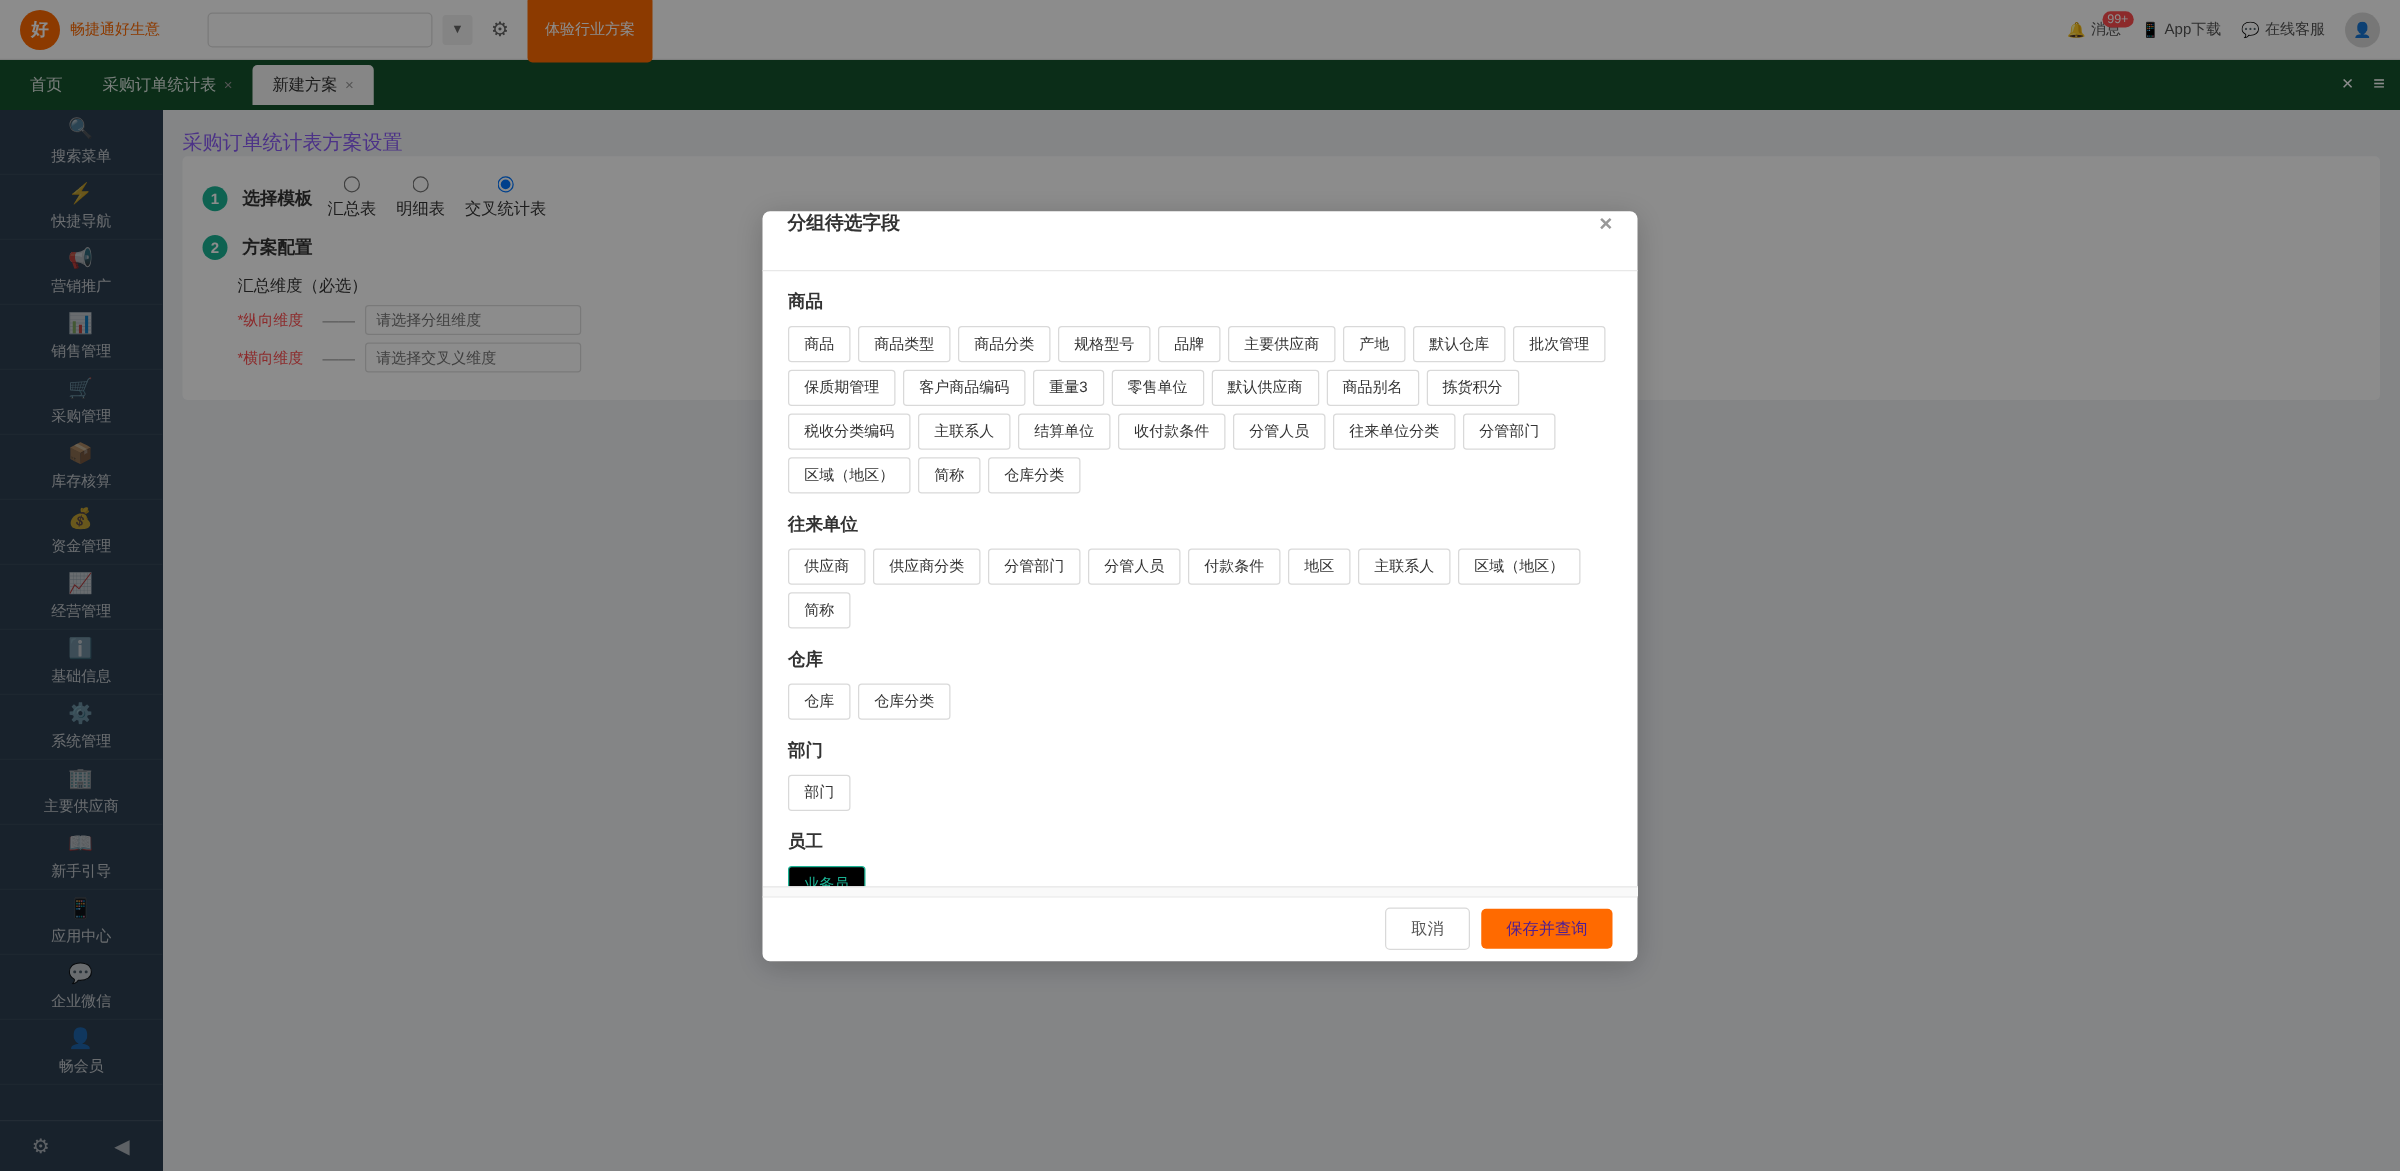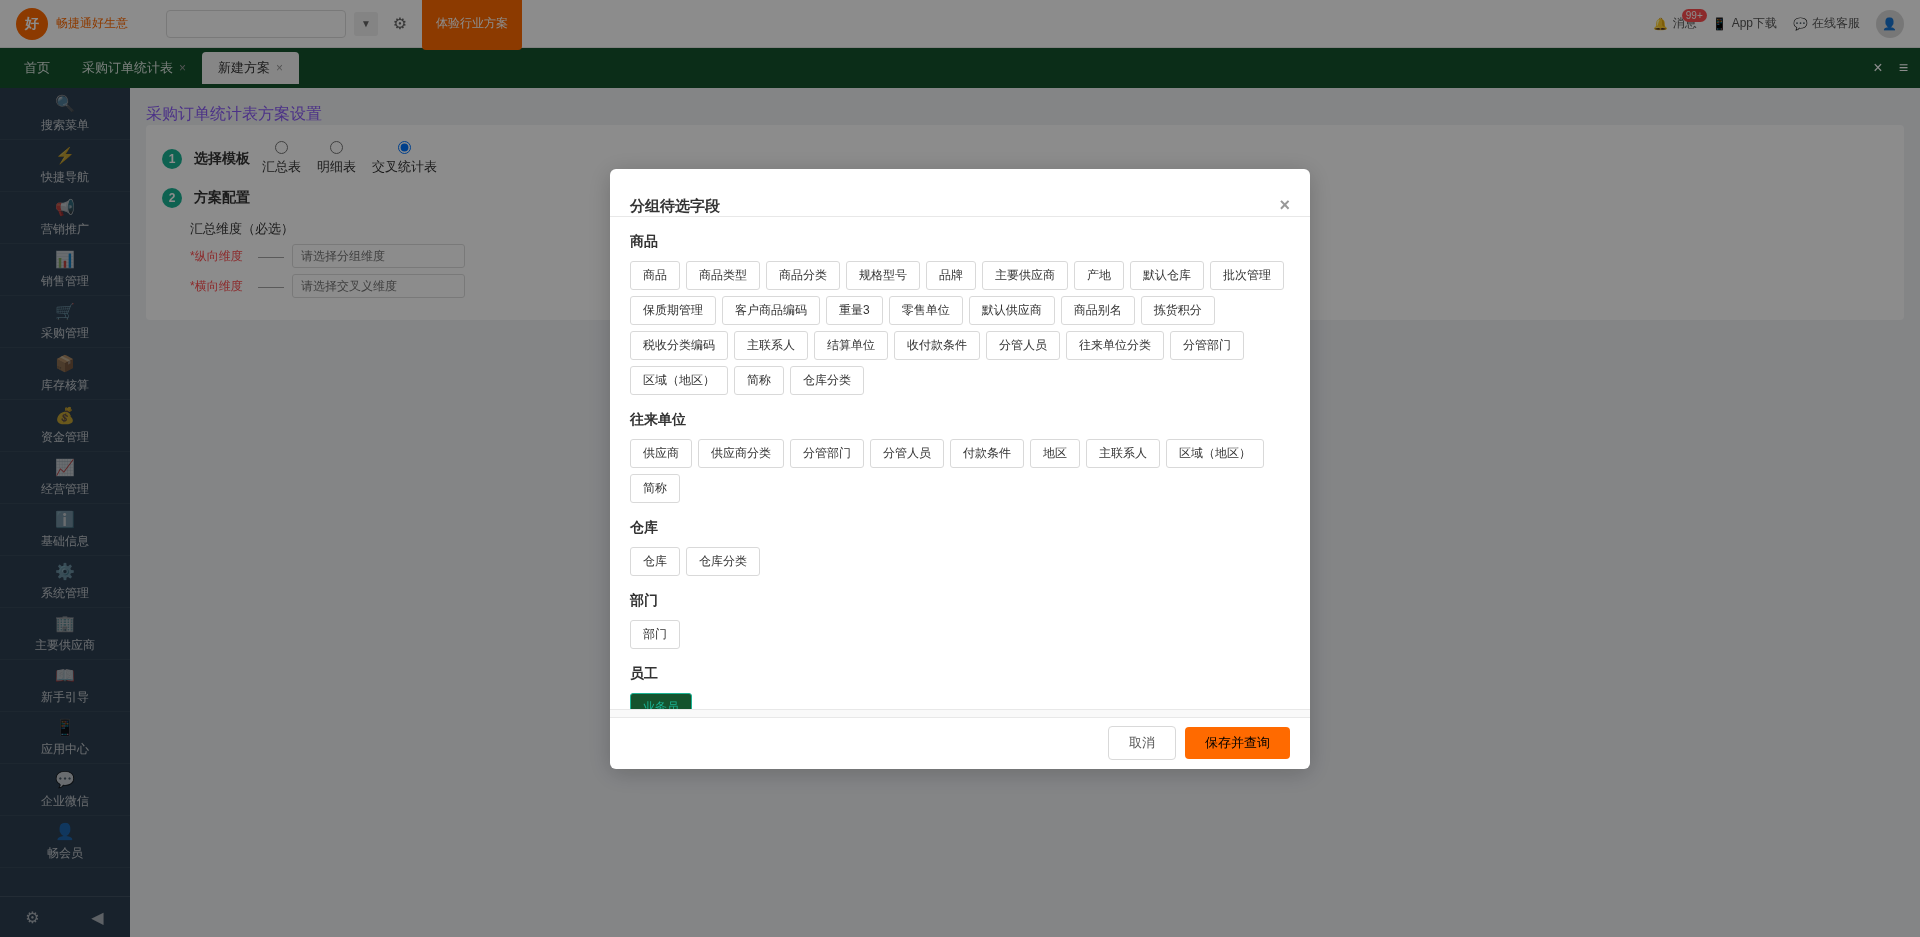--- a/index.html
+++ b/index.html
@@ -192,21 +192,21 @@
       width: 700px;
       max-height: 600px;
       display: flex; flex-direction: column;
       box-shadow: 0 4px 24px rgba(0,0,0,0.2);
       position: relative;
     }
     .modal-header {
       height: 48px;
       padding: 0 20px;
       border-bottom: 1px solid #e8e8e8;
-      display: flex; align-items: flex-end; justify-content: space-between;
+      display: flex; align-items: flex-start; justify-content: space-between;
       font-size: 15px; font-weight: bold; color: #333;
       flex-shrink: 0;
     }
     .modal-close {
       cursor: pointer; color: #999; font-size: 18px;
     }
     .modal-body {
       padding: 16px 20px;
       overflow-y: auto;
       flex: 1;
@@ -234,21 +234,21 @@
     .field-tag {
       padding: 5px 12px;
       border: 1px solid #d9d9d9;
       border-radius: 3px;
       font-size: 12px;
       color: #333;
       cursor: pointer;
       background: white;
     }
     .field-tag.selected {
-      background: #14532d;
+      background: #000000;
       border-color: #1ab394;
       color: #1ab394;
     }
 
     
     .modal-body::-webkit-scrollbar { width: 6px; }
     .modal-body::-webkit-scrollbar-track { background: #f0f0f0; }
     .modal-body::-webkit-scrollbar-thumb { background: #ccc; border-radius: 3px; }
 
     
@@ -268,21 +268,21 @@
       background: white;
       font-size: 13px;
       cursor: pointer;
       color: #555;
     }
     .btn-save {
       padding: 7px 20px;
       border: none;
       border-radius: 4px;
       background: #ff6a00;
-      color: #000000;
+      color: #4c1d95;
       font-size: 13px;
       cursor: pointer;
     }
 
     
     .page-card {
       background: white;
       border-radius: 4px;
       padding: 16px;
       margin-bottom: 12px;

